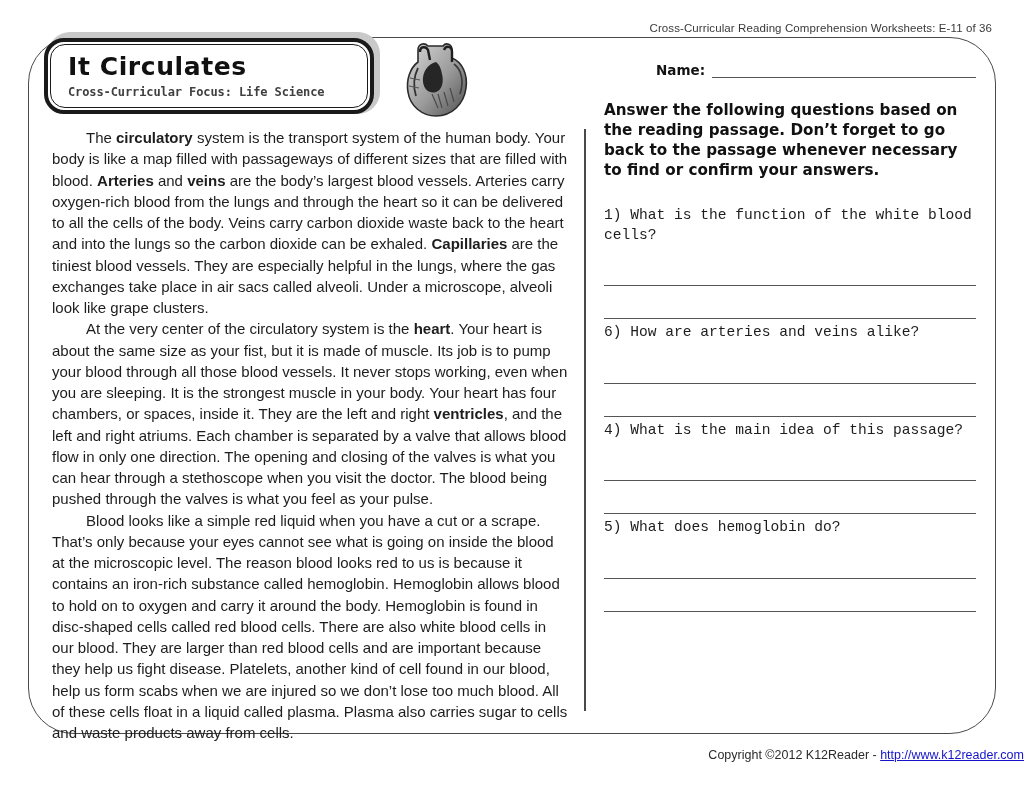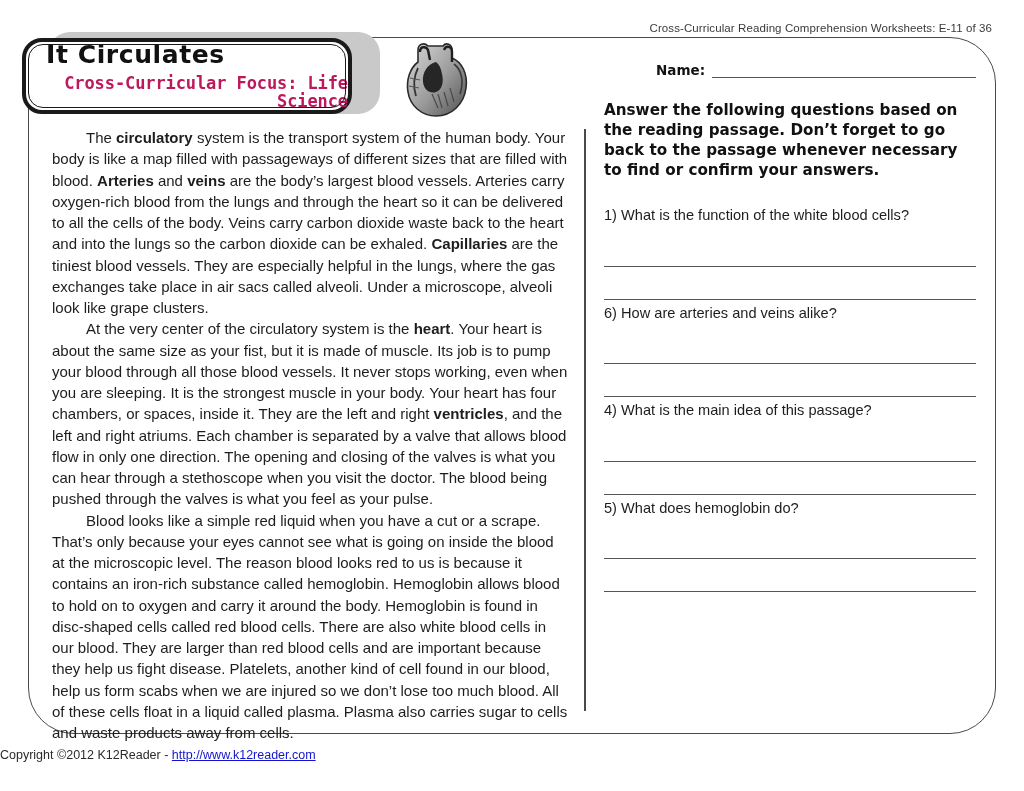--- a/index.html
+++ b/index.html
@@ -45,21 +45,21 @@
     position: absolute;
     left: 48px;
     top: 32px;
     width: 332px;
     height: 82px;
     background: #c9c9c9;
     border-radius: 22px;
   }
   .title-box {
     position: absolute;
-    left: 22px;
+    left: 44px;
     top: 38px;
     width: 330px;
     height: 76px;
     background: #ffffff;
     border: 4px solid #1a1a1a;
     border-radius: 20px;
     box-sizing: border-box;
     display: flex;
     flex-direction: column;
     justify-content: center;
@@ -81,25 +81,24 @@
     font-weight: bold;
     font-size: 25px;
     color: #111111;
     letter-spacing: 0.6px;
     line-height: 1.1;
     margin-bottom: 5px;
   }
   .title-sub {
     font-family: "DejaVu Sans Mono", monospace;
     font-weight: bold;
-    font-size: 17px;
-    color: #be185d;
+    font-size: 12px;
+    color: #404040;
     letter-spacing: -0.1px;
     line-height: 1.1;
-    text-align: right;
   }
 
   
   .heart-figure {
     position: absolute;
     left: 398px;
     top: 38px;
     width: 78px;
     height: 82px;
   }
@@ -164,33 +163,34 @@
     line-height: 20px;
     color: #111111;
     margin-bottom: 26px;
   }
   .question-block { margin-bottom: 4px; }
   .question-text {
     font-size: 14.6px;
     line-height: 19.5px;
     color: #1d1d1d;
     margin-bottom: 8px;
+    font-family: Liberation Mono, monospace;
   }
   .answer-line {
     border-bottom: 1.3px solid #555555;
     height: 32px;
   }
 
   
   .footer {
     position: absolute;
     left: 0;
     top: 748px;
     width: 1024px;
-    text-align: left;
+    text-align: right;
     font-size: 12.5px;
     color: #2b2b2b;
   }
   .footer-link {
     color: #1414cc;
     text-decoration: underline;
   }
 </style>
 </head>
 <body>

